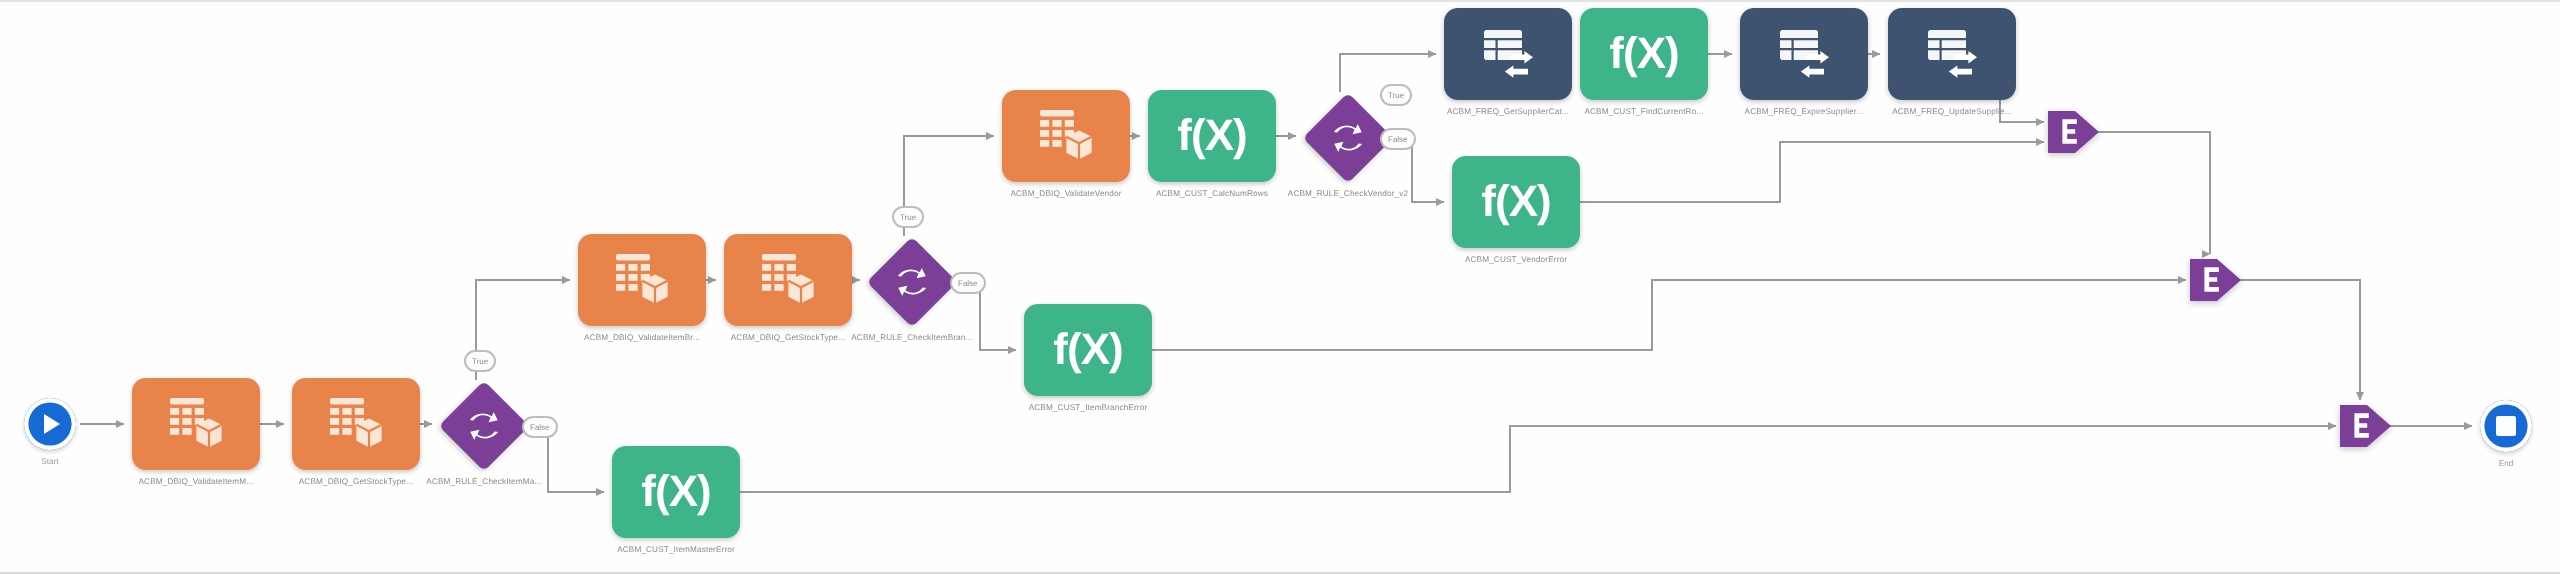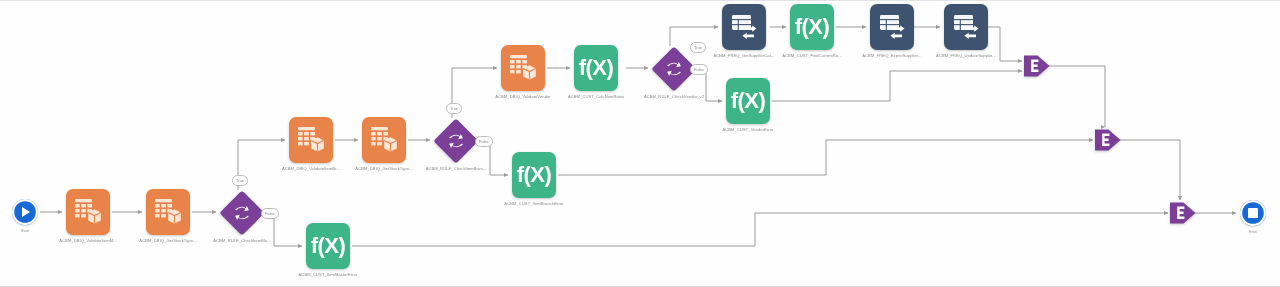--- a/index.html
+++ b/index.html
@@ -49,21 +49,21 @@
     margin-left:2.5px;
   }
   .sq{width:10px;height:10px;background:#fff;border-radius:1px;}
   .term-lbl{
     position:absolute;left:50%;transform:translateX(-50%);
     top:29px;font-size:4.1px;color:#9a9a9a;white-space:nowrap;
   }
 
   
   .task{
-    width:44px;height:46px;border-radius:7px;
+    width:64px;height:46px;border-radius:7px;
     display:flex;align-items:center;justify-content:center;
     box-shadow:0 1px 2.5px rgba(0,0,0,.22);
     position:relative;
   }
   .task.orange{background:#e8834a;}
   .task.green{background:#3eb489;}
   .task.navy{background:#3d5370;}
   .task svg{display:block;}
   .fx{
     color:#ffffff;font-weight:bold;font-size:22px;

